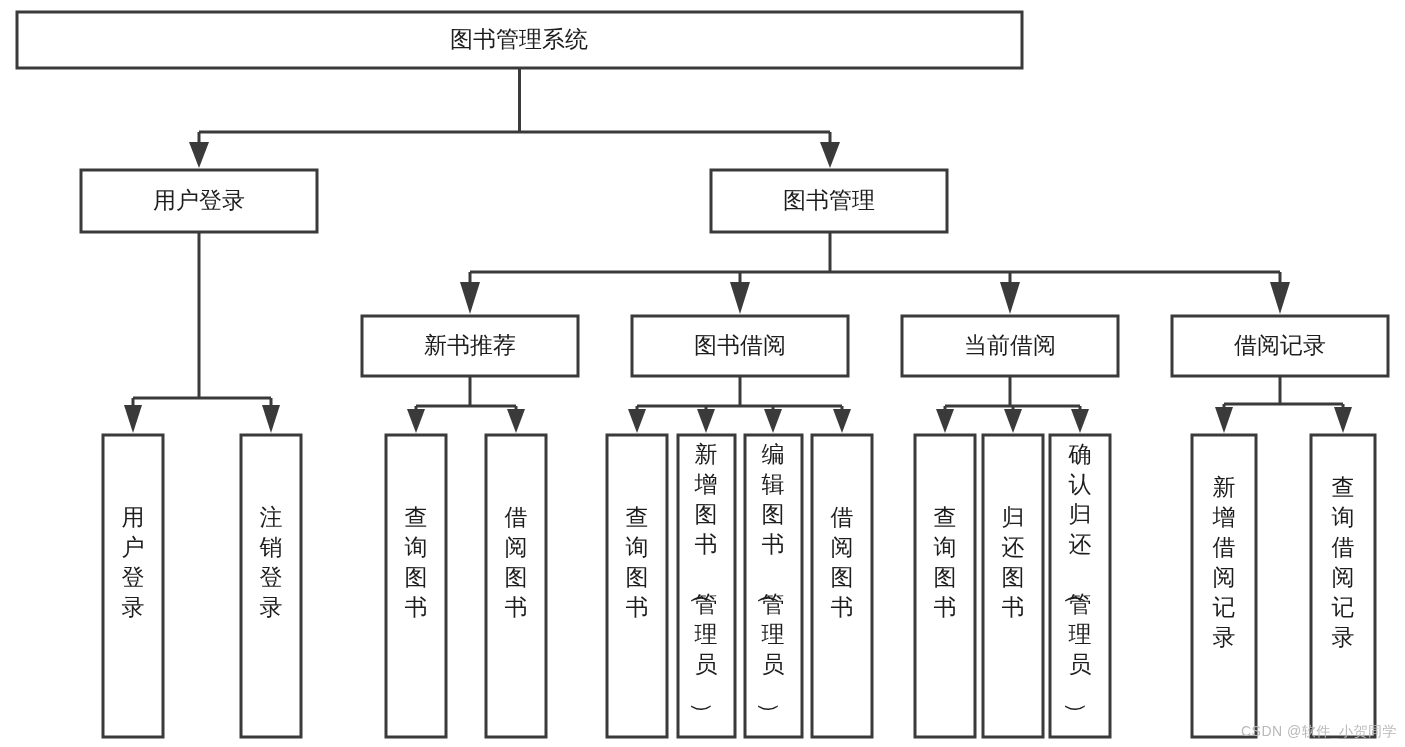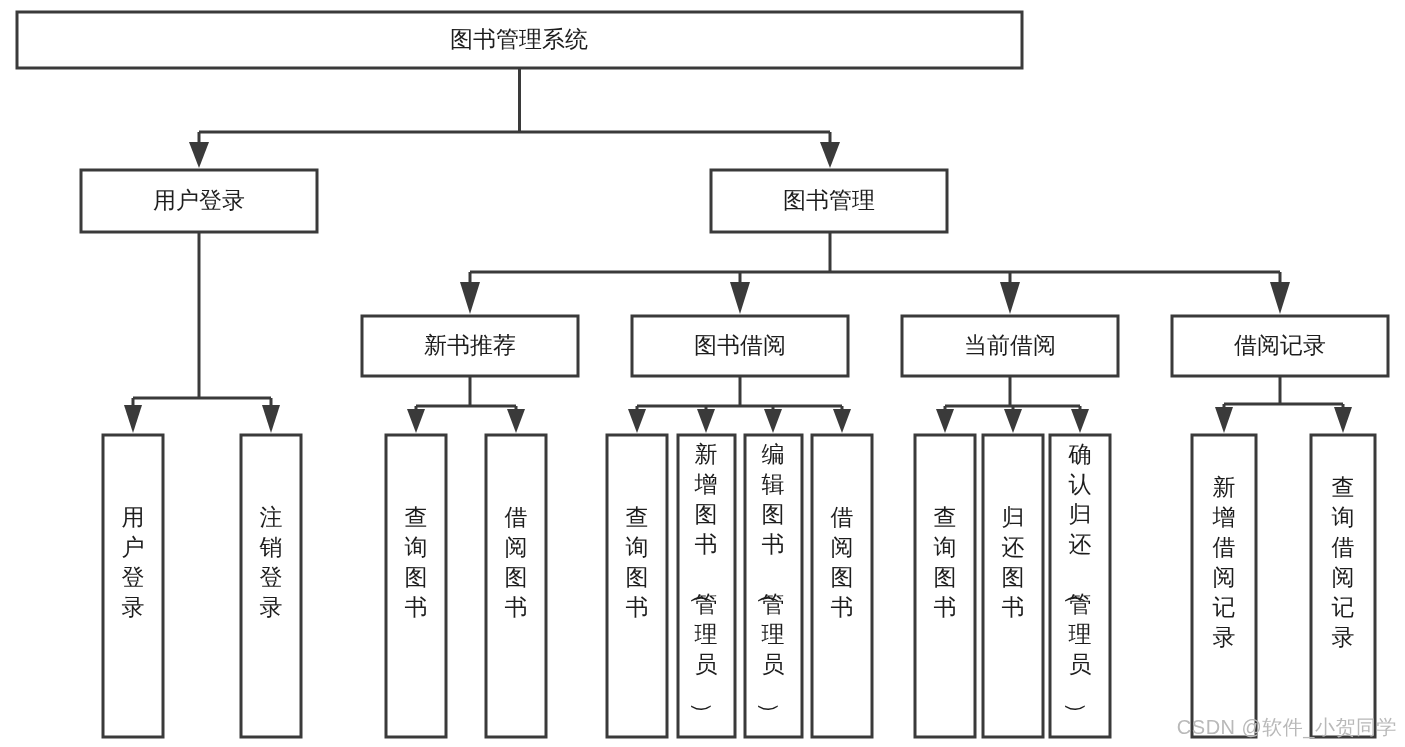--- a/index.html
+++ b/index.html
@@ -50,21 +50,21 @@
     font-family: "Liberation Sans", "DejaVu Sans", sans-serif;
     font-size: 23px;
     fill: #1d1d1d;
     text-anchor: middle;
   }
   .watermark-text {
     position: absolute;
     right: 8px;
     bottom: 6px;
     font-family: "Liberation Sans", "DejaVu Sans", sans-serif;
-    font-size: 20px;
+    font-size: 14px;
     color: #b9b9b9;
     letter-spacing: 0.5px;
     white-space: nowrap;
     pointer-events: none;
   }
 </style>
 </head>
 <body>
 
 <div id="diagram-root">

